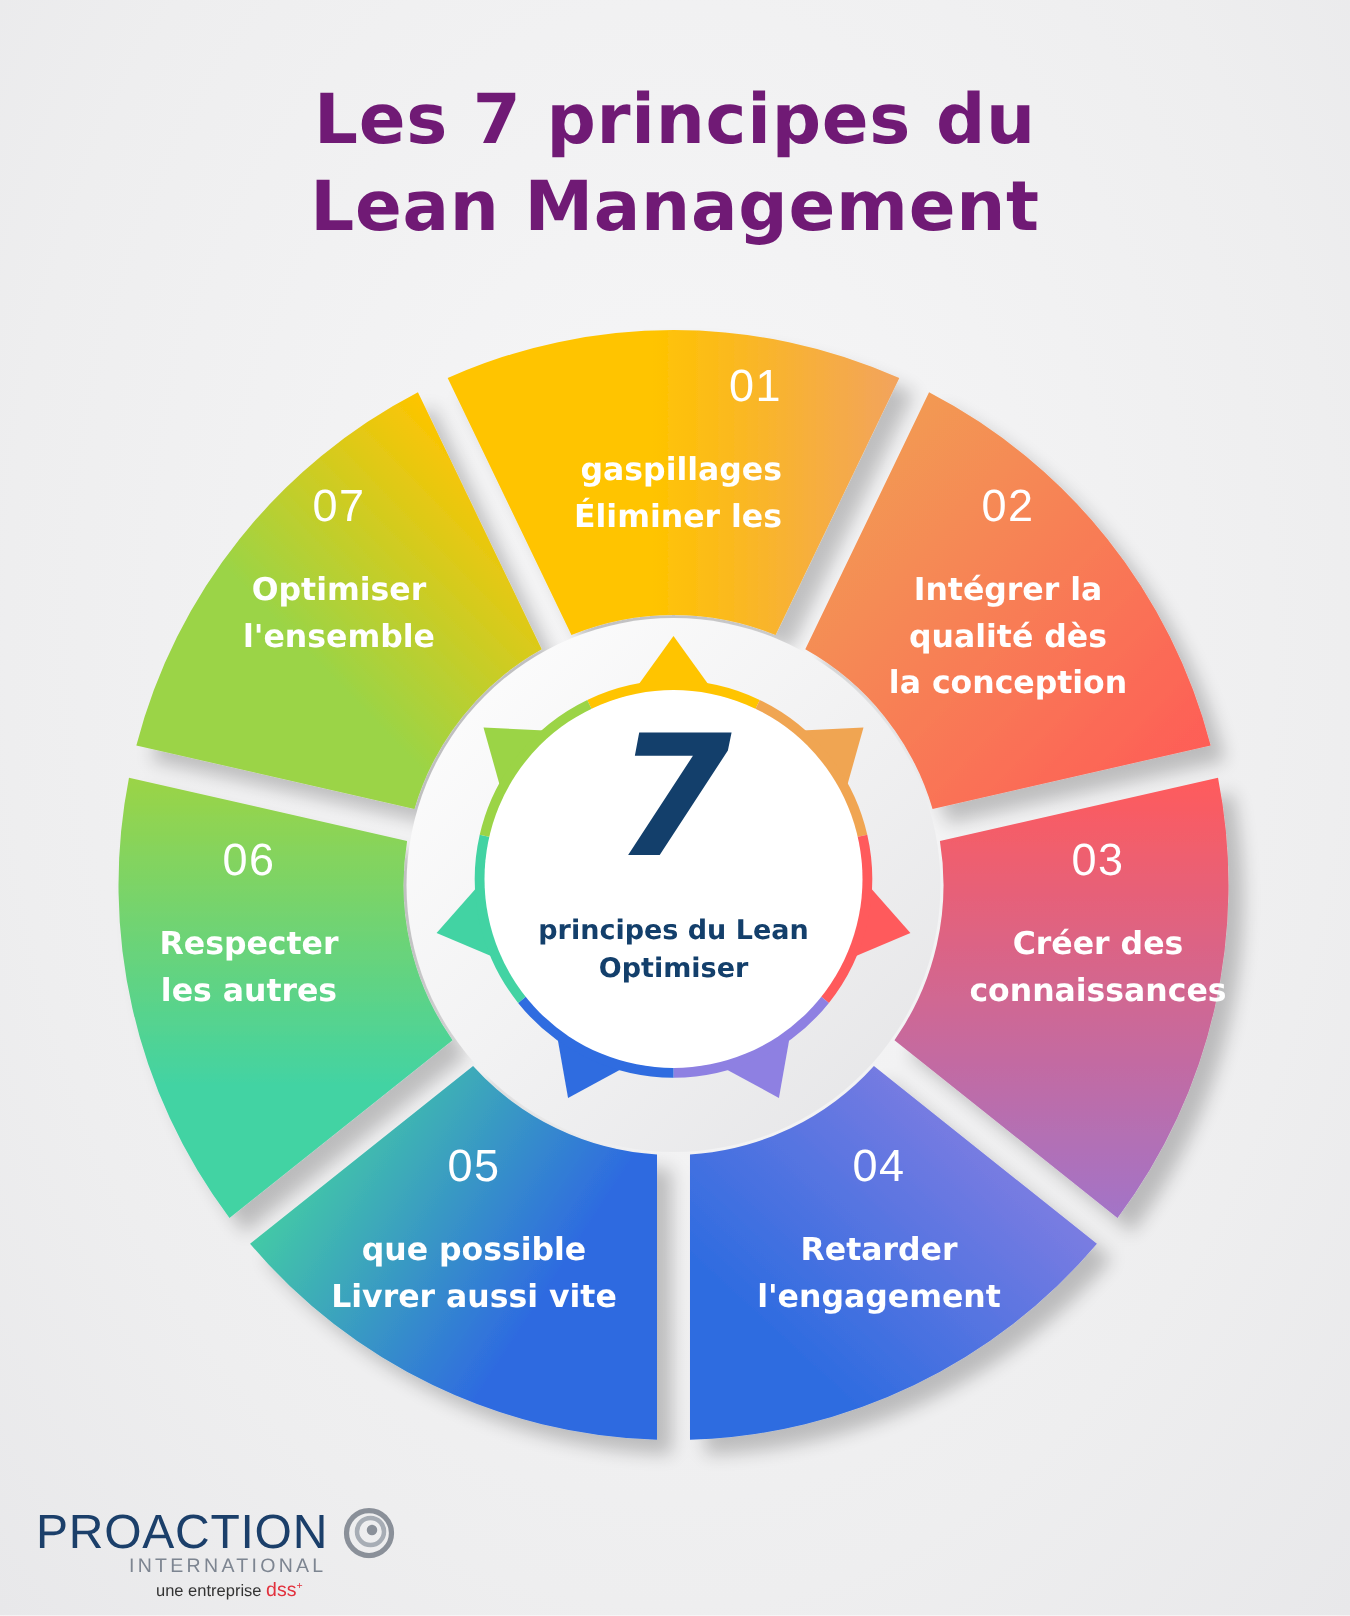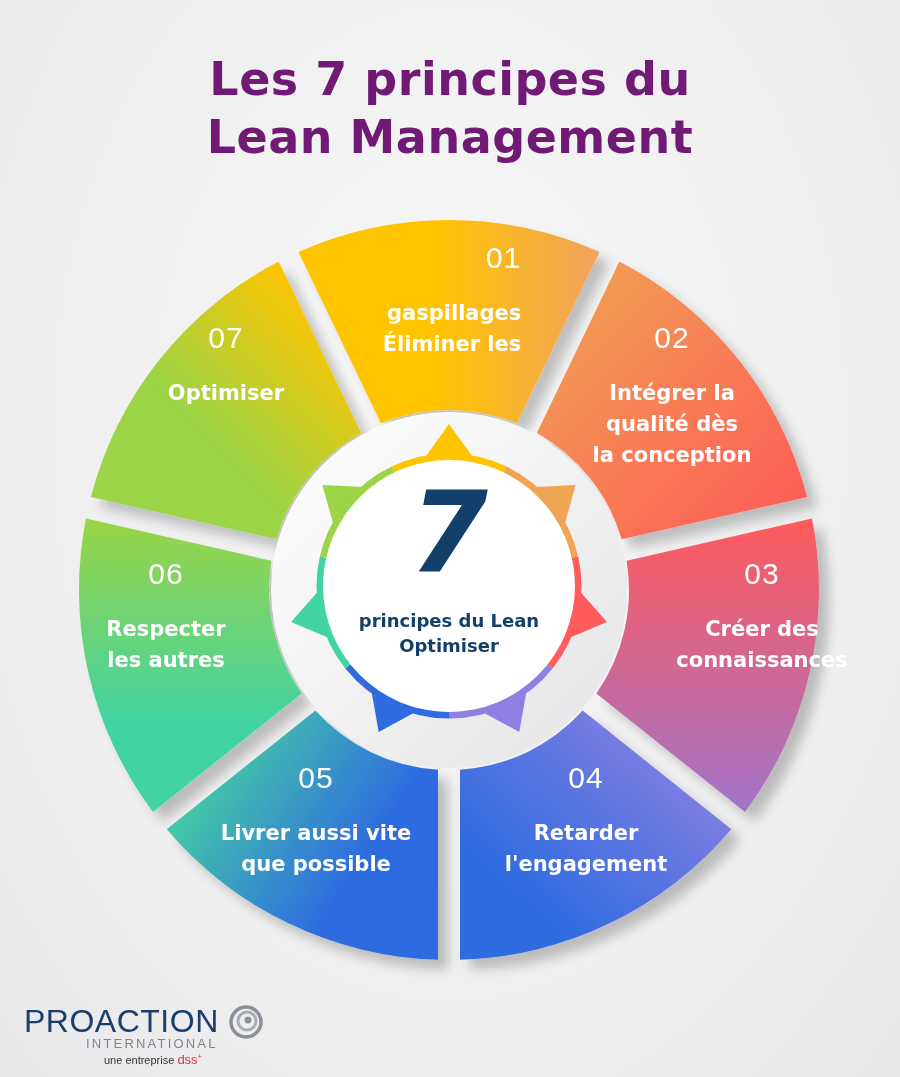--- a/index.html
+++ b/index.html
@@ -129,43 +129,44 @@
       <span class="seg-num">01</span>
       <span class="seg-text">gaspillages</span>
       <span class="seg-text">Éliminer les</span>
     </div>
     <div class="seg-label" style="left: 672px; top: 320px;">
       <span class="seg-num">02</span>
       <span class="seg-text">Intégrer la</span>
       <span class="seg-text">qualité dès</span>
       <span class="seg-text">la conception</span>
     </div>
-    <div class="seg-label" style="left: 732px; top: 556px; margin-left: 30px;">
+    <div class="seg-label" style="left: 732px; top: 556px;">
       <span class="seg-num">03</span>
       <span class="seg-text">Créer des</span>
       <span class="seg-text">connaissances</span>
     </div>
     <div class="seg-label" style="left: 586px; top: 760px;">
       <span class="seg-num">04</span>
       <span class="seg-text">Retarder</span>
       <span class="seg-text">l'engagement</span>
     </div>
     <div class="seg-label" style="left: 316px; top: 760px;">
       <span class="seg-num">05</span>
+      <span class="seg-text">que possible</span>
       <span class="seg-text">Livrer aussi vite</span>
-      <span class="seg-text">que possible</span>
     </div>
     <div class="seg-label" style="left: 166px; top: 556px;">
       <span class="seg-num">06</span>
       <span class="seg-text">Respecter</span>
       <span class="seg-text">les autres</span>
     </div>
     <div class="seg-label" style="left: 226px; top: 320px; text-align: center;">
       <span class="seg-num">07</span>
       <span class="seg-text">Optimiser</span>
+      <span class="seg-text">l'ensemble</span>
     </div>
   </div>
 
 <div class="center-text">
   <span class="center-num">7</span>
   <span class="center-sub">principes du Lean</span>
   <span class="center-sub" style="margin-top:0">Optimiser</span>
 </div>
 
 <div class="logo">

